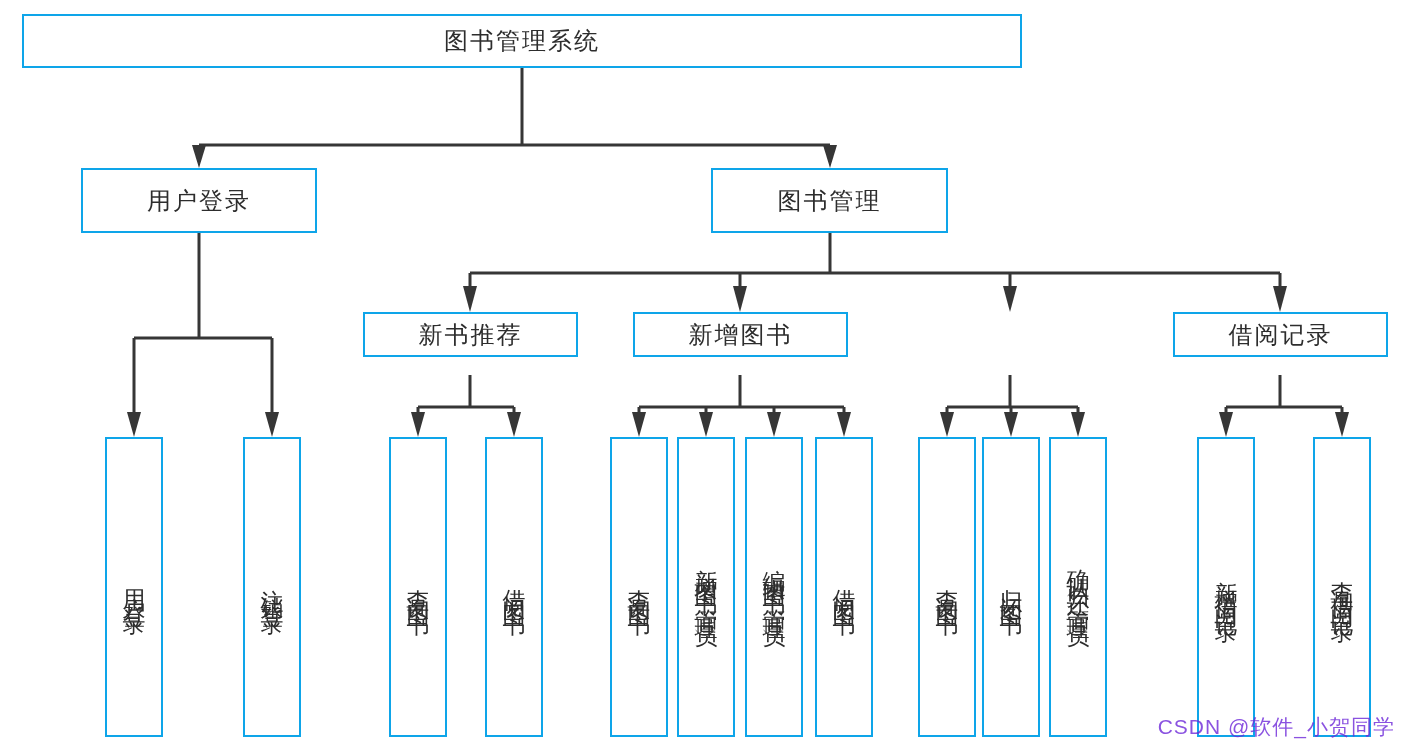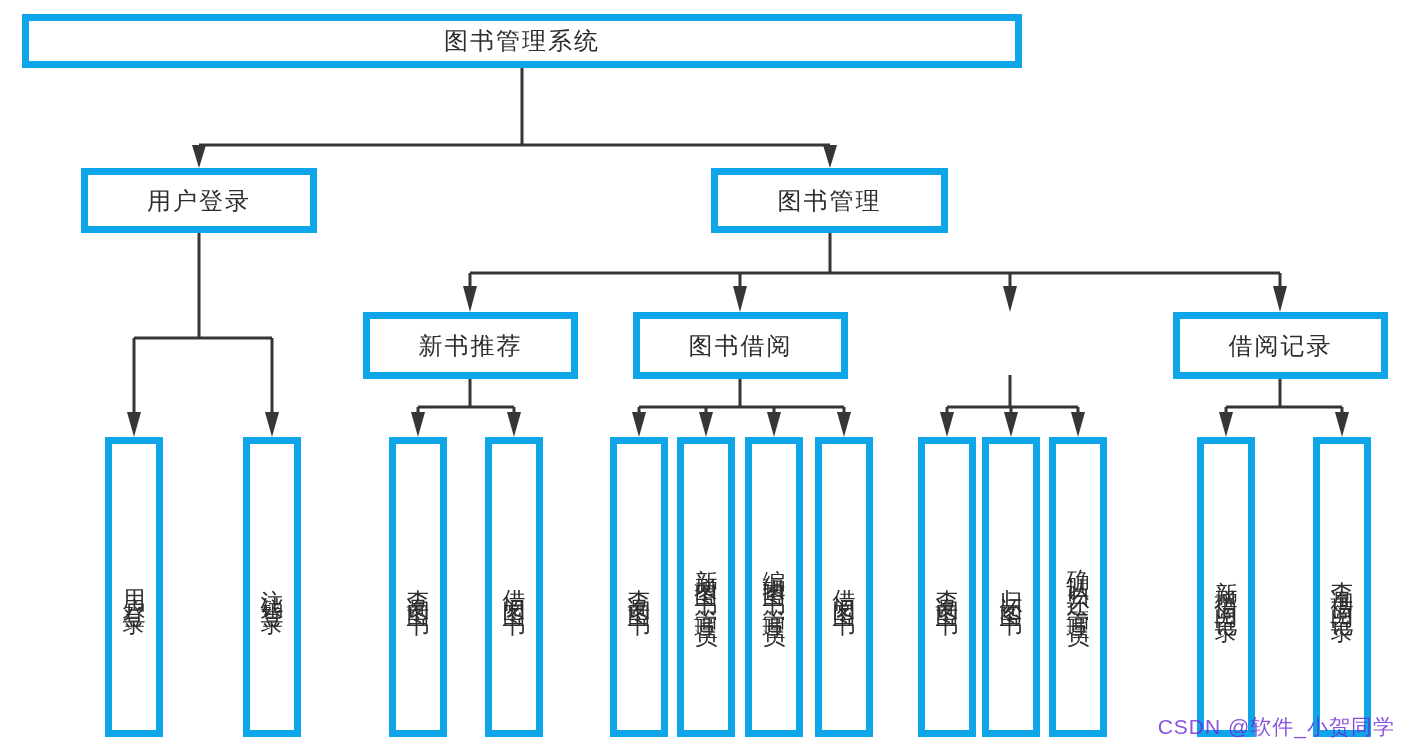--- a/index.html
+++ b/index.html
@@ -2,40 +2,40 @@
 <html><head>
 <meta charset="utf-8">
 <style>
   html,body{margin:0;padding:0;background:#ffffff;}
   .canvas{
     position:relative;width:1405px;height:747px;background:#ffffff;
     font-family:"Liberation Sans",sans-serif;color:#2d2d2d;overflow:hidden;
   }
   .connectors{position:absolute;left:0;top:0;z-index:1;}
   .node{
-    position:absolute;box-sizing:border-box;border:7px solid #0ea5e9;
+    position:absolute;box-sizing:border-box;border:2px solid #0ea5e9;
     background:#ffffff;display:flex;align-items:center;justify-content:center;
     z-index:2;
   }
   .hlabel{font-size:24px;letter-spacing:2px;color:#2d2d2d;white-space:nowrap;}
   .vnode .vlabel{
     writing-mode:vertical-lr;font-size:23px;letter-spacing:8px;color:#2d2d2d;
     line-height:1;
   }
   .watermark{
     position:absolute;right:10px;bottom:6px;font-size:21px;letter-spacing:1px;
     color:#6d28d9;opacity:0.8;z-index:5;white-space:nowrap;
   }
   
   .n-root{left:22px;top:14px;width:1000px;height:54px;}
   
   .n-userlogin{left:81px;top:168px;width:236px;height:65px;}
   .n-bookmgmt{left:711px;top:168px;width:237px;height:65px;align-items:center;}
   
-  .n-l3{top:312px;width:215px;height:67px;}
+  .n-l3{top:312px;width:215px;height:45px;}
   .n-newbook{left:363px;}
   .n-bookborrow{left:633px;}
   .n-currentborrow{left:903px;}
   .n-borrowrecords{left:1173px;}
   
   .leaf{top:437px;width:58px;height:300px;}
   .lf1{left:105px;} .lf2{left:243px;}
   .lf3{left:389px;} .lf4{left:485px;}
   .lf5{left:610px;} .lf6{left:677px;} .lf7{left:745px;} .lf8{left:815px;}
   .lf9{left:918px;} .lf10{left:982px;} .lf11{left:1049px;}
@@ -94,21 +94,21 @@
     <span class="hlabel">用户登录</span>
   </div>
   <div class="node n-bookmgmt">
     <span class="hlabel">图书管理</span>
   </div>
 
   <div class="node n-l3 n-newbook">
     <span class="hlabel">新书推荐</span>
   </div>
   <div class="node n-l3 n-bookborrow">
-    <span class="hlabel">图书借阅</span>
+    <span class="hlabel">新增图书</span>
   </div>
   <div class="node n-l3 n-borrowrecords">
     <span class="hlabel">借阅记录</span>
   </div>
 
   <div class="node vnode leaf lf1">
     <span class="vlabel">用户登录</span>
   </div>
   <div class="node vnode leaf lf2">
     <span class="vlabel">注销登录</span>

